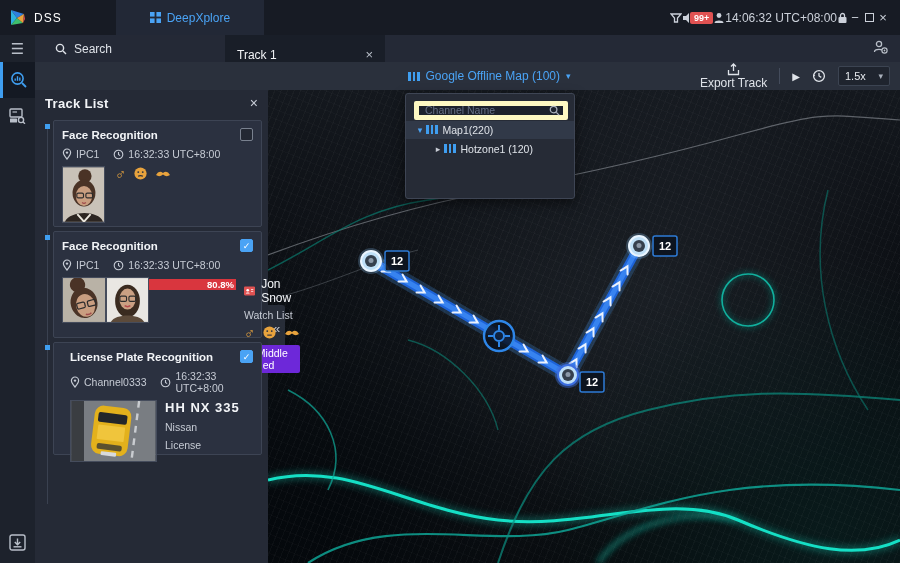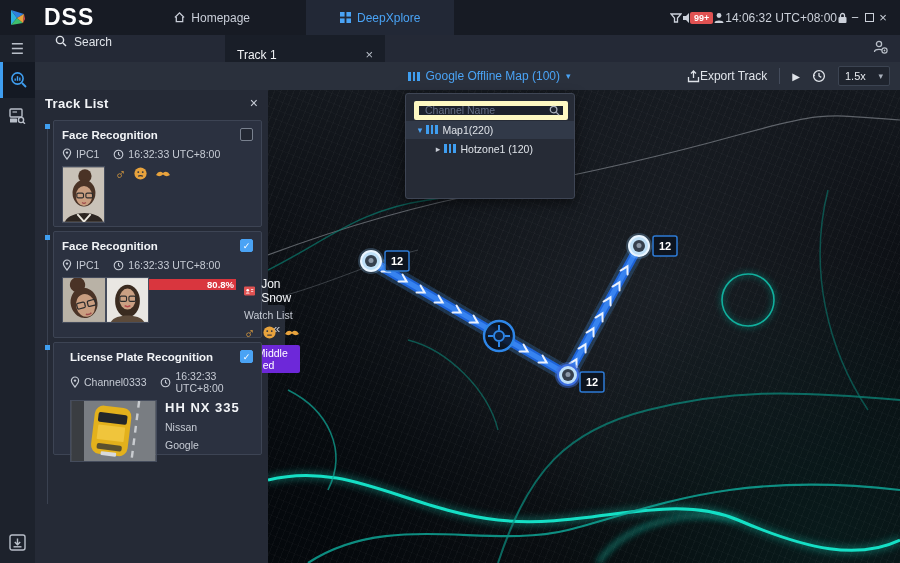--- a/index.html
+++ b/index.html
@@ -5,32 +5,32 @@
   html,body{margin:0;padding:0;background:#000;}
   *{box-sizing:border-box;}
   #app{position:relative;width:900px;height:563px;overflow:hidden;
        font-family:"Liberation Sans","DejaVu Sans",sans-serif;color:#e6e9ee;
        background:#1d222c;-webkit-font-smoothing:antialiased;}
   .abs{position:absolute;}
 
   
   .titlebar{left:0;top:0;width:900px;height:35px;background:#171b24;display:flex;align-items:center;}
   .logo{display:flex;align-items:center;gap:6px;padding:0 14px 0 8px;}
-  .logo-text{font-size:23px;font-weight:bold;letter-spacing:1px;color:#fff;margin-left:10px;}
+  .logo-text{font-size:12px;font-weight:normal;letter-spacing:1px;color:#fff;}
   .tb-tab{display:flex;align-items:center;gap:6px;height:35px;padding:0 16px;font-size:12px;color:#c9ced8;cursor:default;}
   .tb-tab.home{margin-left:50px;}
   .tb-tab.active{background:#222836;color:#4aa3f5;margin-left:40px;padding:0 34px;}
   .tb-right{margin-left:auto;display:flex;align-items:center;padding-right:10px;font-size:12px;color:#ccd1da;}
   .badge{background:#e05252;color:#fff;font-size:9px;font-weight:bold;border-radius:2px;padding:1px 4px;margin-left:-6px;}
   .winbtn{font-size:13px;color:#ccd1da;width:14px;text-align:center;}
   .maxbox{width:9px;height:9px;border:1.5px solid #ccd1da;}
 
   
   .navrow{left:35px;top:35px;width:865px;height:27px;background:#242936;display:flex;align-items:center;}
-  .search-tab{display:flex;gap:7px;padding:0 20px;height:27px;font-size:12px;color:#dfe3e9;}
+  .search-tab{display:flex;align-items:center;gap:7px;padding:0 20px;height:27px;font-size:12px;color:#dfe3e9;}
   .track-tab{display:flex;align-items:flex-end;height:27px;width:160px;margin-left:93px;background:#191e28;
              font-size:12px;color:#f0f2f5;padding:0 12px;}
   .track-close{margin-left:auto;color:#b9bfc9;font-size:13px;}
   .nav-right{margin-left:auto;padding-right:12px;}
 
   
   .rail{left:0;top:35px;width:35px;height:528px;background:#1d222c;}
   .rail-item{width:35px;height:30px;display:flex;align-items:center;justify-content:center;color:#b9bfc9;}
   .rail-item.burger{height:27px;font-size:15px;}
   .rail-item.active{height:36px;background:#141923;border-left:3px solid #3f9ef0;}
@@ -117,27 +117,20 @@
     <div class="logo">
       <svg width="20" height="20" viewBox="0 0 20 20">
         <path d="M3 2 L16 6 L9 10 Z" fill="#2f7fe0"></path>
         <path d="M3 2 L9 10 L3 17 Z" fill="#2fb1e0"></path>
         <path d="M3 17 L9 10 L15 15 Z" fill="#3fbf6e"></path>
         <path d="M15 15 L9 10 L16 6 Z" fill="#e8a33d"></path>
         <path d="M16 6 L17 11 L15 15 Z" fill="#e05252"></path>
       </svg>
       <span class="logo-text">DSS</span>
     </div>
-    <div class="tb-tab home">
-      <svg width="11" height="11" viewBox="0 0 12 12">
-        <path d="M1 6 L6 1 L11 6" fill="none" stroke="#c9ced8" stroke-width="1.4"></path>
-        <path d="M2.5 5.5 V10.5 H9.5 V5.5" fill="none" stroke="#c9ced8" stroke-width="1.4"></path>
-      </svg>
-      <span>Homepage</span>
-    </div>
     <div class="tb-tab active">
       <svg width="11" height="11" viewBox="0 0 12 12">
         <rect x="0" y="0" width="5" height="5" fill="#4aa3f5"></rect>
           <rect x="7" y="0" width="5" height="5" fill="#4aa3f5"></rect>
         <rect x="0" y="7" width="5" height="5" fill="#4aa3f5"></rect>
           <rect x="7" y="7" width="5" height="5" fill="#4aa3f5"></rect>
       </svg>
       <span>DeepXplore</span>
     </div>
     <div class="tb-right">
@@ -223,21 +216,21 @@
     <div class="map-select">
       <span class="bars">
           <i></i>
           <i></i>
           <i></i>
         </span>
       <span>Google Offline Map (100)</span>
       <span class="caret" style="color:#4aa3f5;">▾</span>
     </div>
     <div class="tool-right">
-      <span style="display:flex;align-items:center;">
+      <span style="display:flex;align-items:center;flex-direction:column;">
         <svg width="13" height="13" viewBox="0 0 13 13">
           <path d="M6.5 8 V1.5 M4 3.5 L6.5 1 L9 3.5" fill="none" stroke="#dfe3e9" stroke-width="1.3"></path>
           <path d="M1.5 7 V11.5 H11.5 V7" fill="none" stroke="#dfe3e9" stroke-width="1.3"></path>
         </svg>
         <span>Export Track</span>
       </span>
       <span class="tool-sep"></span>
       <span style="font-size:10px;color:#dfe3e9;">▶</span>
       <svg width="14" height="14" viewBox="0 0 14 14">
         <circle cx="7" cy="7" r="5.4" fill="none" stroke="#dfe3e9" stroke-width="1.3"></circle>
@@ -541,19 +534,19 @@
             <rect x="22" y="6" width="38" height="50" rx="9" fill="#e3b11c"></rect>
             <rect x="26" y="13" width="30" height="10" rx="2" fill="#23262a"></rect>
             <rect x="27" y="26" width="28" height="15" rx="1" fill="#f0c53c"></rect>
             <rect x="28" y="45" width="26" height="6" rx="2" fill="#2e3135" opacity=".75"></rect>
             <rect x="33" y="53" width="16" height="4" rx="1" fill="#d8dadd"></rect>
           </g>
         </svg>
         <div class="rightcol">
           <span class="plate">HH NX 335</span>
           <span class="vmeta">Nissan</span>
-          <span class="vmeta">Google</span>
+          <span class="vmeta">License</span>
         </div>
       </div>
     </div>
   </div>
 
 </div>
 
 </body></html>

